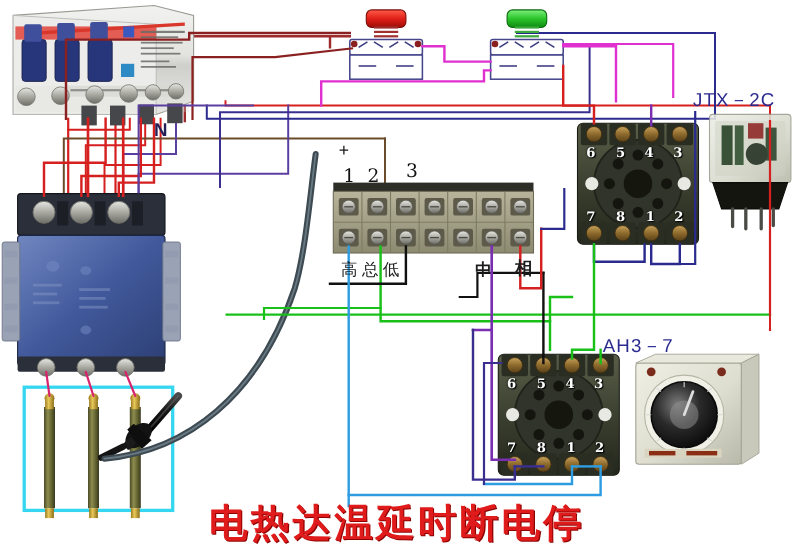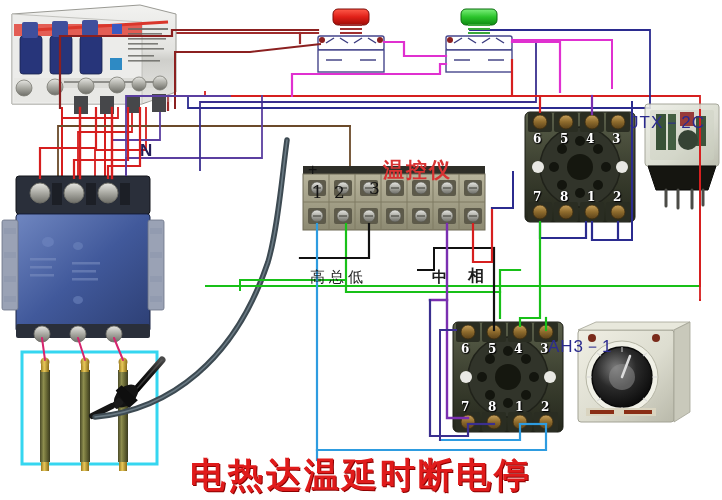--- a/index.html
+++ b/index.html
@@ -1,20 +1,20 @@
 <!DOCTYPE html>
 <html><head>
 <meta charset="utf-8">
 <style>
   html,body{margin:0;padding:0;background:#ffffff;}
   body{font-family:"Liberation Sans","DejaVu Sans",sans-serif;}
   #stage{position:relative;width:722px;height:500px;background:#fff;overflow:hidden;}
   #stage svg{position:absolute;left:0;top:0;width:722px;height:500px;}
 
-  .lbl{position:absolute;white-space:nowrap;line-height:1;margin-top:32px;}
+  .lbl{position:absolute;white-space:nowrap;line-height:1;}
   .lbl-jtx{left:630px;top:82px;font-size:17px;color:#2b2b8f;letter-spacing:1px;}
   .lbl-ah3{left:548px;top:306px;font-size:17px;color:#2b2b8f;letter-spacing:1px;}
   .lbl-wkd{left:383px;top:128px;font-size:21px;font-weight:bold;color:#d83232;
            font-family:"DejaVu Sans",sans-serif;letter-spacing:2px;}
   .lbl-n{left:140px;top:110px;font-size:17px;font-weight:bold;color:#241f57;}
   .lbl-plus{left:308px;top:130px;font-size:16px;color:#111;}
   .lbl-num{font-size:17px;color:#111;font-family:"DejaVu Serif",serif;}
   .n1{left:312px;top:152px;} .n2{left:334px;top:152px;} .n3{left:369px;top:148px;}
   .lbl-ggd{left:310px;top:238px;font-size:15px;font-weight:normal;color:#1c1c1c;
            font-family:"DejaVu Sans",sans-serif;letter-spacing:4px;}
@@ -557,22 +557,21 @@
       <path d="M440 440 L440 330 L456 330" stroke="#3a2f8f" stroke-width="2"></path>
 
       <path d="M126 175 L126 96 L230 96" stroke="#5b3fa0" stroke-width="1.8"></path>
 
       <path d="M700 300 L700 300" stroke="#d61f1f" stroke-width="2"></path>
       <path d="M700 286 L700 110" stroke="#d61f1f" stroke-width="2"></path>
     </g>
   </svg>
 
   <div class="lbl lbl-jtx">JTX－2C</div>
-  <div class="lbl lbl-ah3">AH3－1</div>
-  <div class="lbl lbl-wkd">温控仪</div>
+  <div class="lbl lbl-ah3">AH3－7</div>
   <div class="lbl lbl-n">N</div>
   <div class="lbl lbl-plus">+</div>
   <div class="lbl lbl-num n1">1</div>
   <div class="lbl lbl-num n2">2</div>
   <div class="lbl lbl-num n3">3</div>
   <div class="lbl lbl-ggd">高总低</div>
   <div class="lbl lbl-zhong">中</div>
   <div class="lbl lbl-xiang">相</div>
 
   <div class="pinlabel" style="left:533px;top:132px;">6</div>

